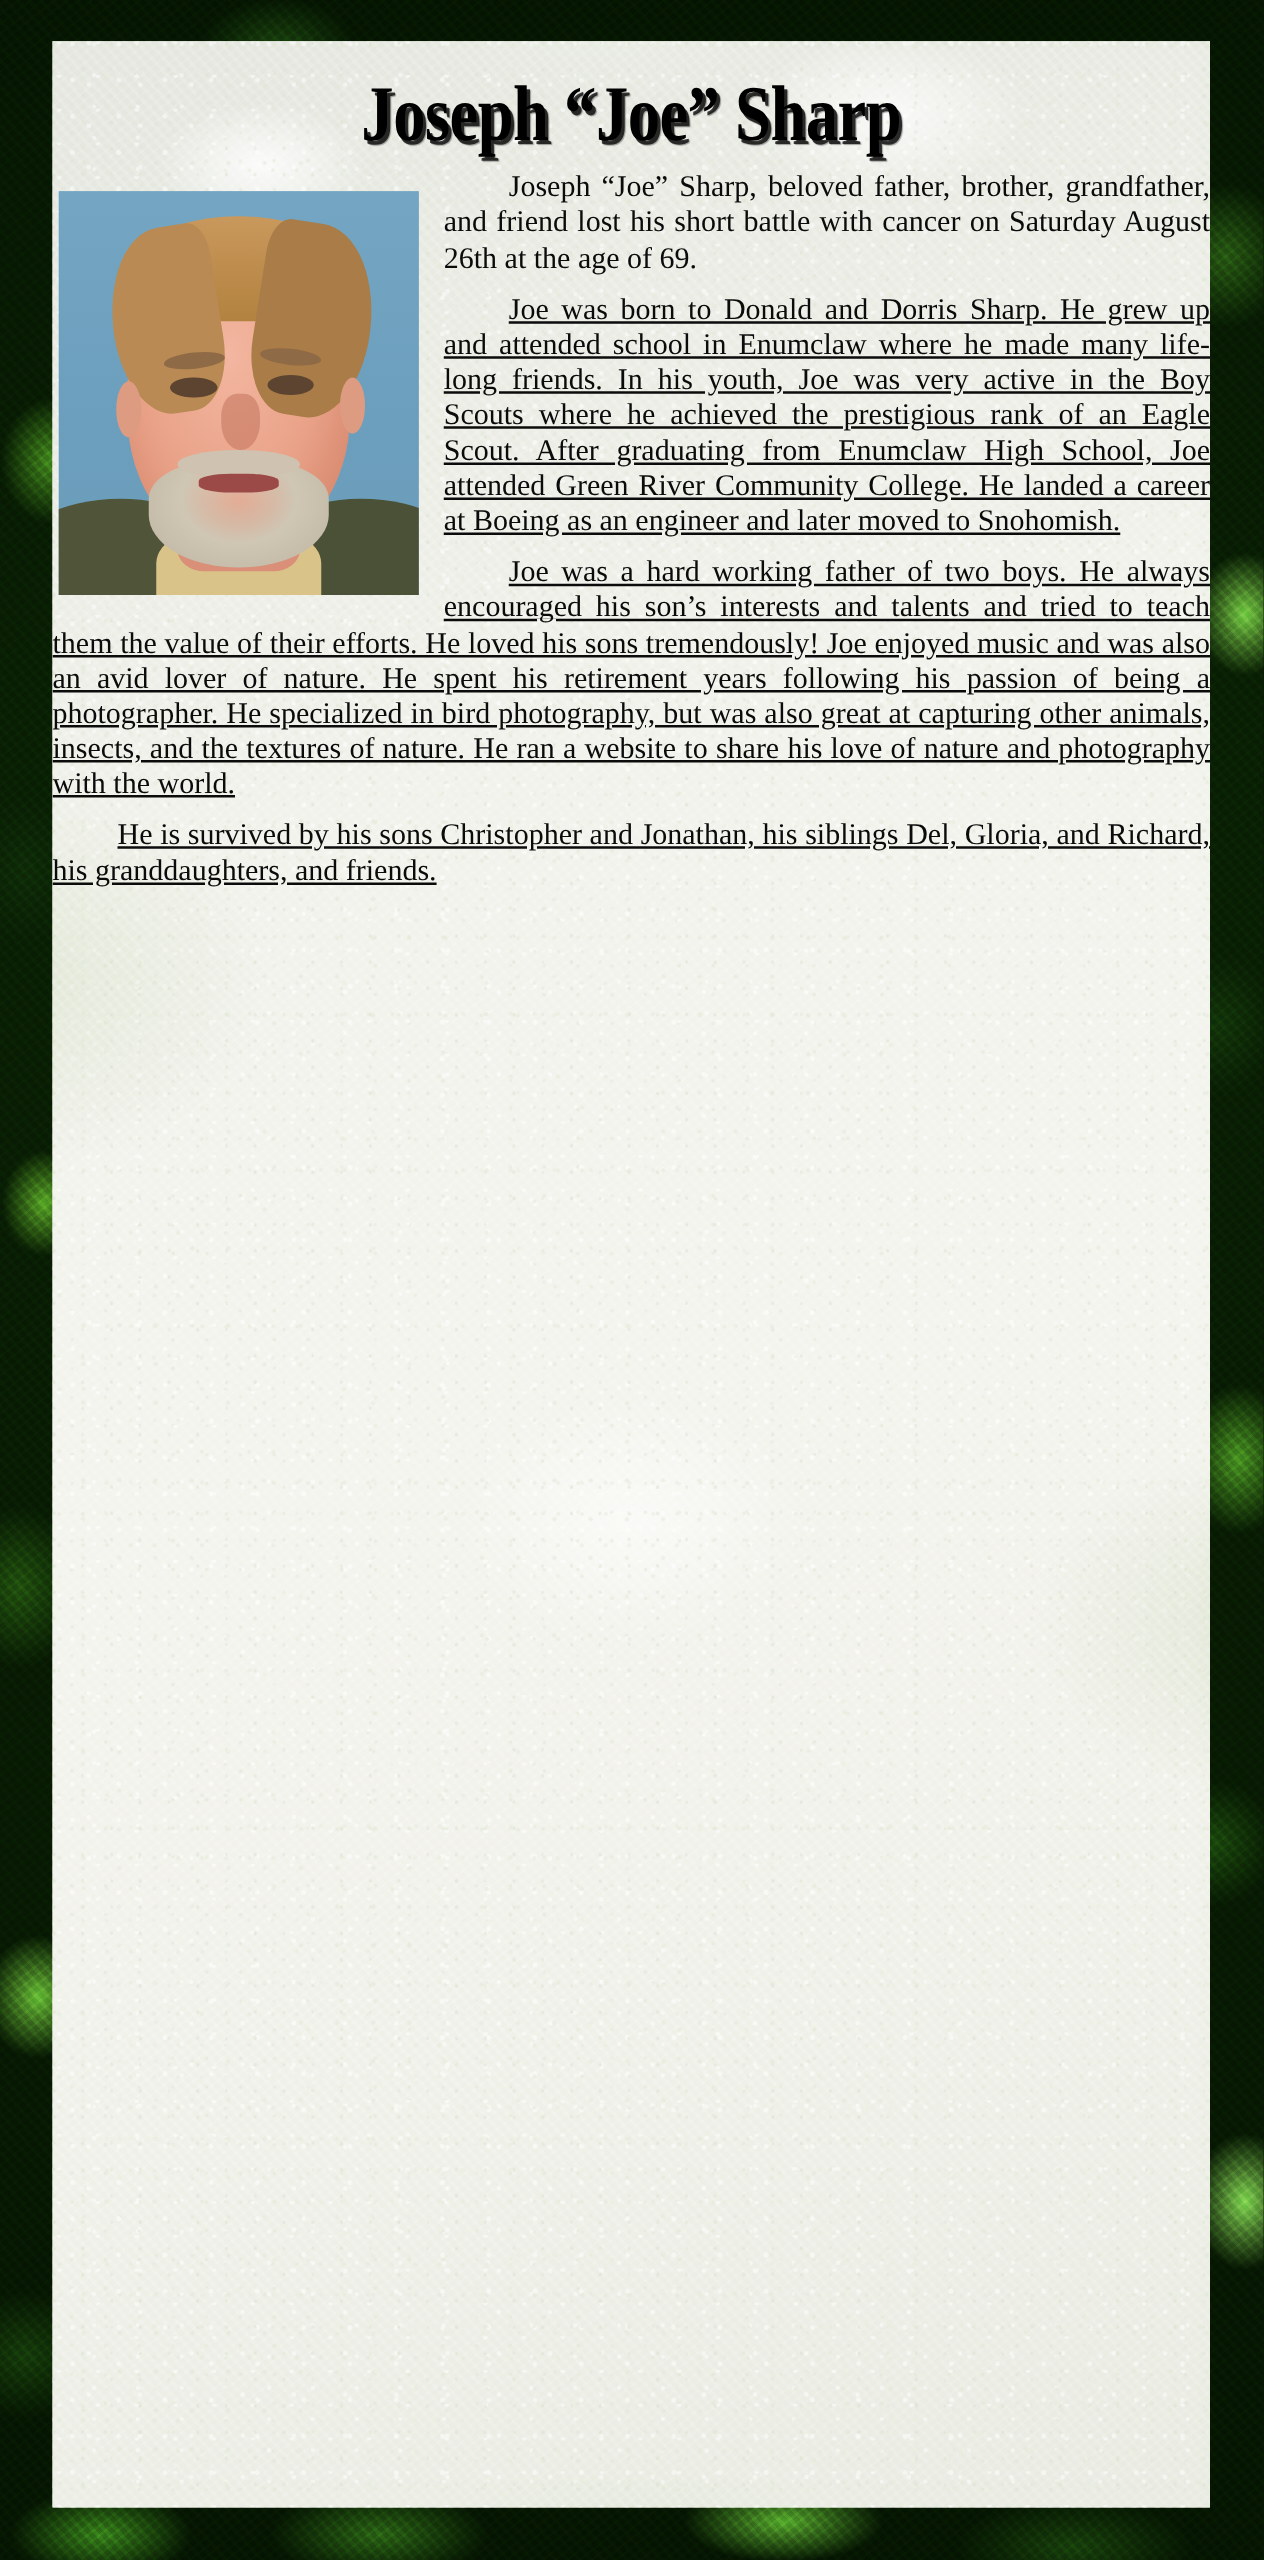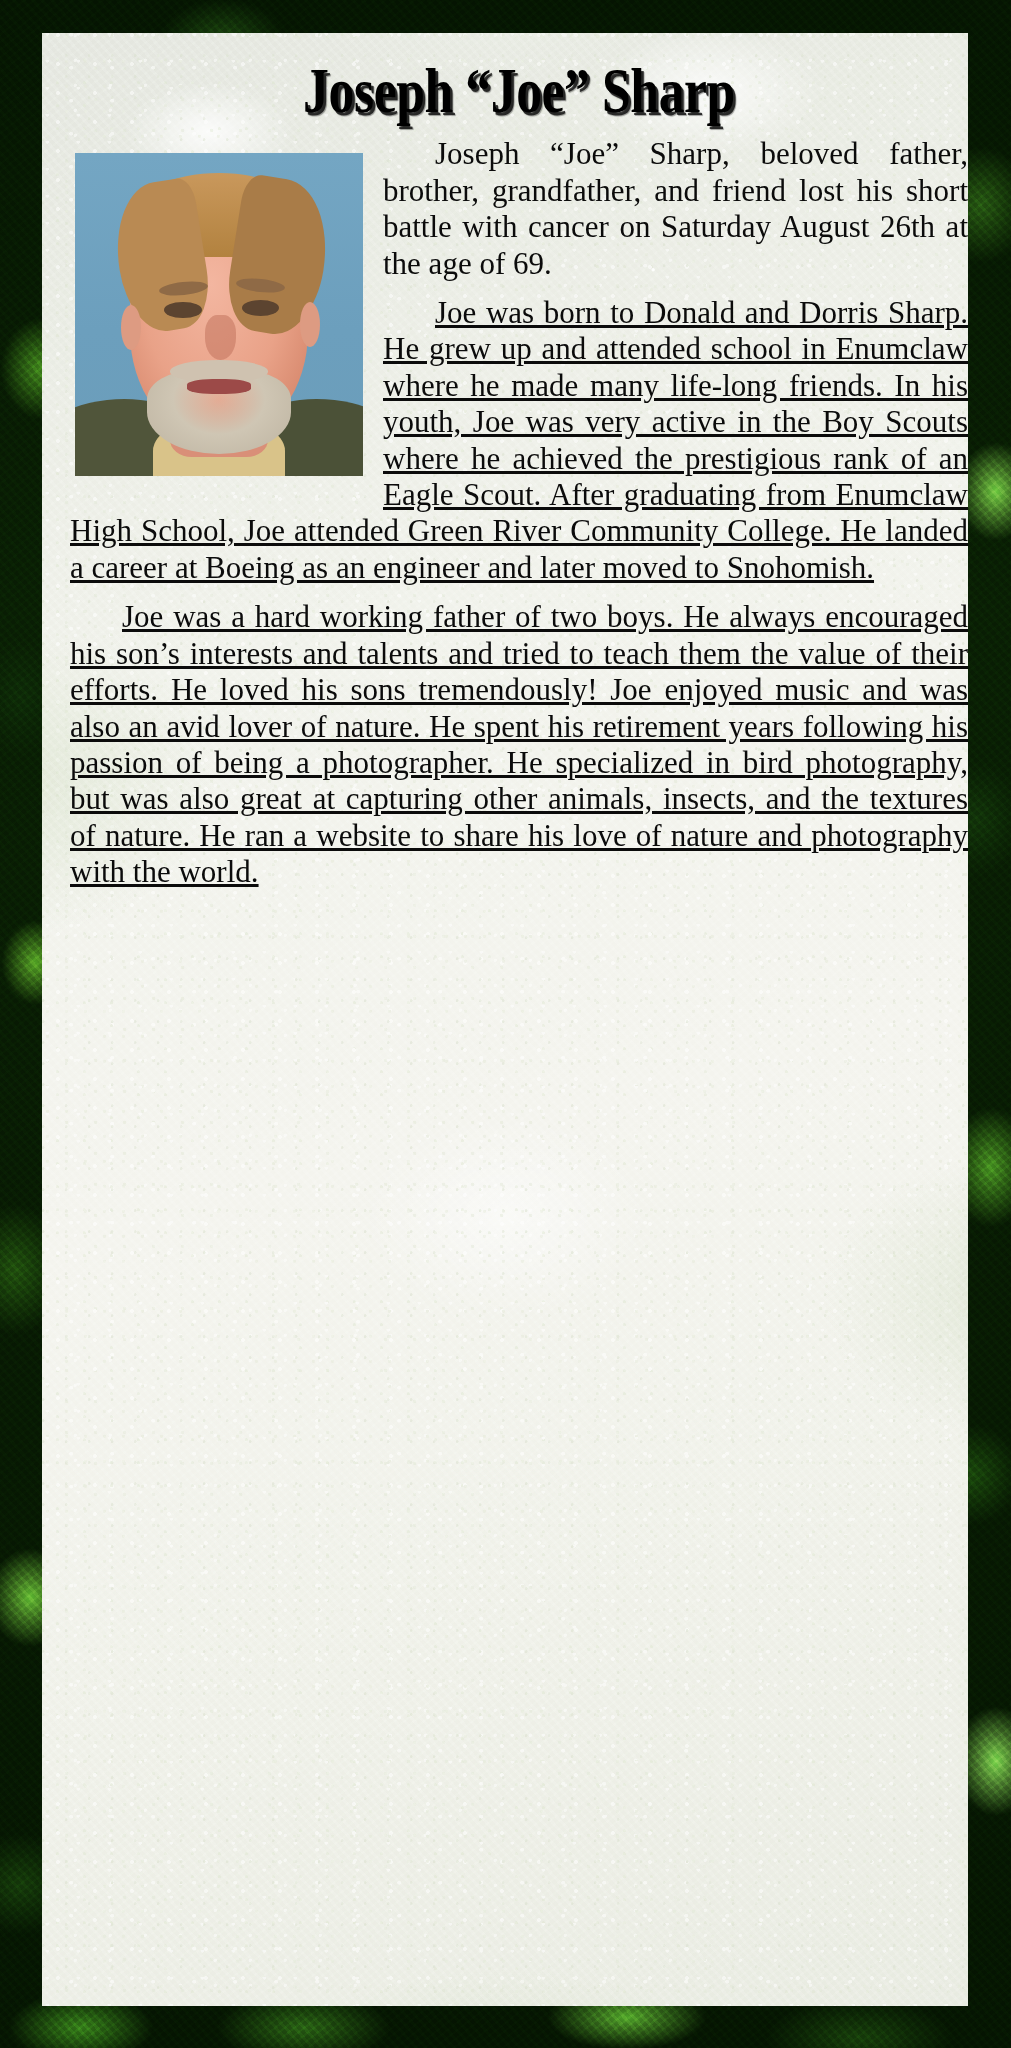--- a/index.html
+++ b/index.html
@@ -76,21 +76,21 @@
   }
   #panel::after{
     content:"";position:absolute;inset:0;pointer-events:none;
     background:
       radial-gradient(ellipse 300px 220px at -4% 38%, rgba(218,228,206,.55), rgba(255,255,255,0) 70%),
       radial-gradient(ellipse 260px 200px at 104% 64%, rgba(216,226,204,.5), rgba(255,255,255,0) 70%),
       radial-gradient(ellipse 340px 160px at 50% 104%, rgba(214,226,202,.45), rgba(255,255,255,0) 72%),
       radial-gradient(ellipse 280px 150px at 48% -3%, rgba(240,244,236,.6), rgba(255,255,255,0) 72%);
   }
 
-  #content{position:relative;z-index:3;padding:0 0;margin-left:28px;}
+  #content{position:relative;z-index:3;padding:0 0;}
 
   
   .headline{
     text-align:center;
     font-family:"Liberation Serif","DejaVu Serif",serif;
     font-weight:700;
     font-size:63px;
     line-height:1.02;
     letter-spacing:-0.5px;
     color:#000;
@@ -131,21 +131,21 @@
   .portrait .stache{position:absolute;left:33%;top:64%;width:34%;height:7%;background:#cfc2b0;border-radius:50%;}
   .portrait .mouth{position:absolute;left:39%;top:70%;width:22%;height:4.5%;background:#9c4a48;border-radius:40%;}
   .portrait .beard{position:absolute;left:25%;top:67%;width:50%;height:26%;
     background:radial-gradient(ellipse at 50% 35%, rgba(214,206,192,.25) 0%, #cfc6b4 45%, #bdb3a0 100%);
     border-radius:36% 36% 52% 52%;}
   .portrait .earL{position:absolute;left:16%;top:47%;width:7%;height:14%;background:#dd9b82;border-radius:50%;}
   .portrait .earR{position:absolute;right:15%;top:46%;width:7%;height:14%;background:#dd9b82;border-radius:50%;}
 
   
   .body-copy{
-    font-size:31px;
+    font-size:24px;
     line-height:1.175;
     color:#0b0b0b;
     text-align:justify;
     text-justify:inter-word;
     hyphens:none;
     margin:0;
     padding:0;
   }
   .body-copy p{margin:0 0 0 0;text-indent:52px;}
   .body-copy p.first{margin-top:13px;}
@@ -182,18 +182,19 @@
           <div class="nose"></div>
           <div class="beard"></div>
           <div class="stache"></div>
           <div class="mouth"></div>
         </div>
 
         <div class="body-copy">
           <p class="first">Joseph “Joe” Sharp, beloved father, brother, grandfather, and friend lost his short battle with cancer on Saturday August 26th at the age of 69.</p>
           <p>Joe was born to Donald and Dorris Sharp. He grew up and attended school in Enumclaw where he made many life-long friends. In his youth, Joe was very active in the Boy Scouts where he achieved the prestigious rank of an Eagle Scout. After graduating from Enumclaw High School, Joe attended Green River Community College. He landed a career at Boeing as an engineer and later moved to Snohomish.</p>
           <p>Joe was a hard working father of two boys. He always encouraged his son’s interests and talents and tried to teach them the value of their efforts. He loved his sons tremendously! Joe enjoyed music and was also an avid lover of nature. He spent his retirement years following his passion of being a photographer. He specialized in bird photography, but was also great at capturing other animals, insects, and the textures of nature. He ran a website to share his love of nature and photography with the world.</p>
+          <p>He is survived by his sons Christopher and Jonathan, his siblings Del, Gloria, and Richard, his granddaughters, and friends.</p>
         </div>
 
       </div>
     </div>
   </div>
 </div>
 
 </body></html>

